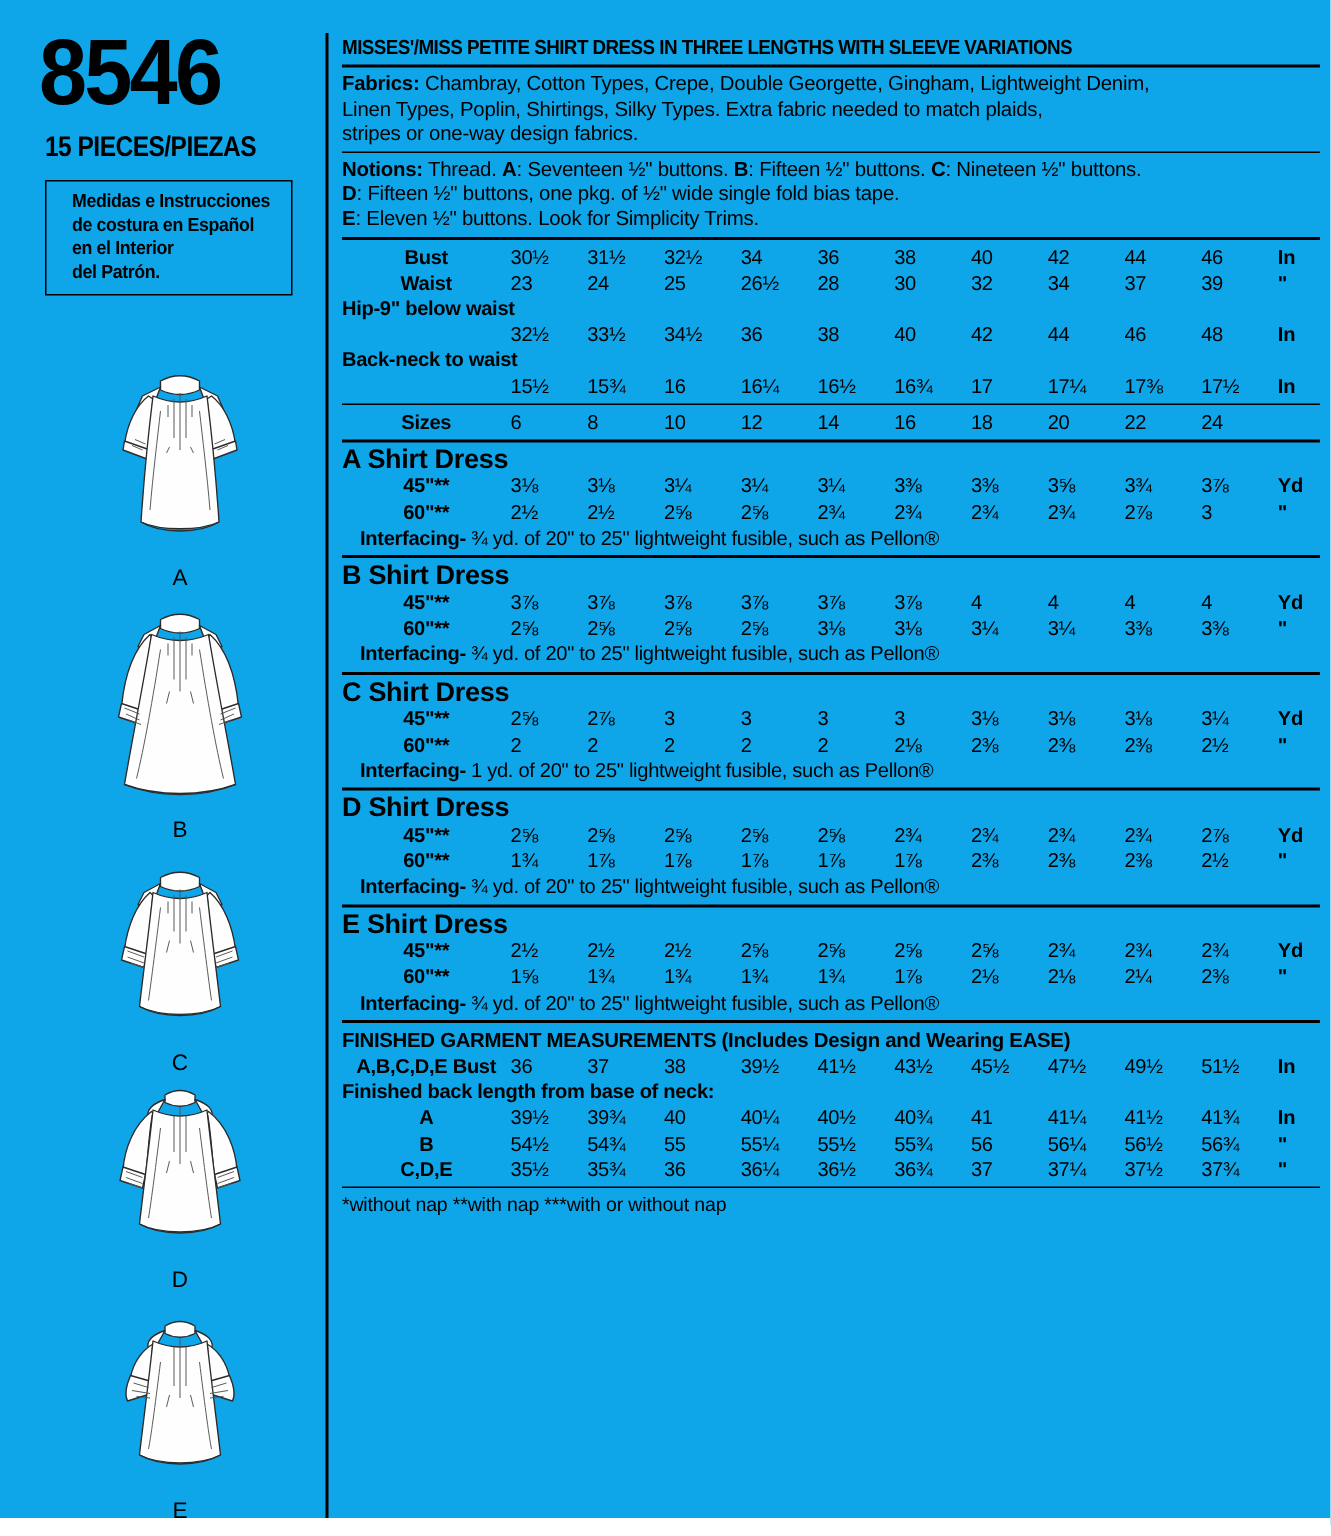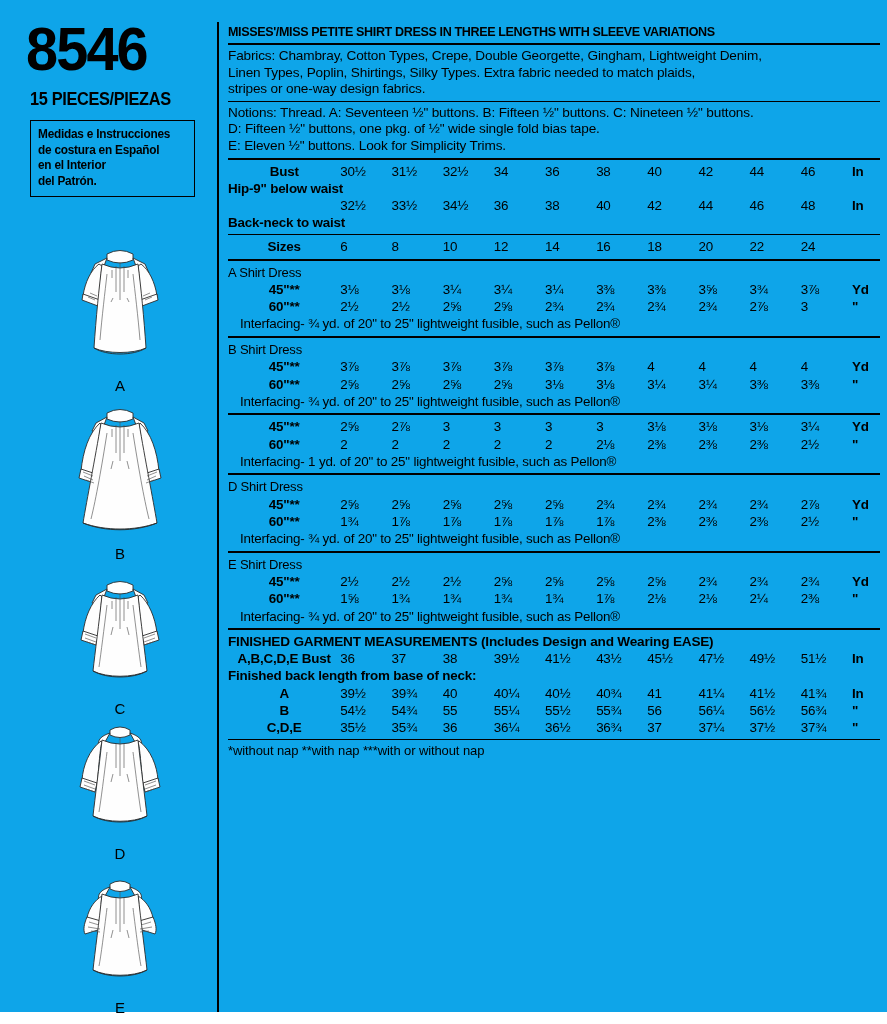--- a/index.html
+++ b/index.html
@@ -58,21 +58,21 @@
     white-space: nowrap;
   }
 
   #spanish-box {
     position: absolute;
     left: 30px;
     top: 120px;
     width: 165px;
     border: 1.5px solid #000;
     box-sizing: border-box;
-    padding: 6px 6px 7px 7px;
+    padding: 6px 6px 7px 17px;
   }
   #spanish-box .line {
     font-size: 12.6px;
     font-weight: bold;
     line-height: 15.5px;
     letter-spacing: -0.25px;
     transform: scaleX(0.94);
     transform-origin: left top;
     white-space: nowrap;
   }
@@ -124,21 +124,21 @@
     transform-origin: left top;
     white-space: nowrap;
     line-height: 16px;
   }
 
   .para {
     font-size: 13.6px;
     line-height: 16.6px;
     letter-spacing: -0.15px;
   }
-  .para b { font-weight: normal; }
+  .para b { font-weight: bold; }
 
   .blk-head {
     font-size: 13.6px;
     font-weight: bold;
     line-height: 17px;
     letter-spacing: -0.2px;
   }
 
   
   table.meas {
@@ -167,31 +167,31 @@
     width: 28px;
     text-align: left;
     font-weight: bold;
   }
   td.widelabel {
     font-weight: bold;
     text-align: left;
   }
 
   .subhead {
-    font-size: 13px;
-    font-weight: normal;
+    font-size: 18px;
+    font-weight: bold;
     line-height: 17.5px;
     letter-spacing: -0.2px;
   }
   .interfacing {
     font-size: 13.4px;
     line-height: 17.5px;
     letter-spacing: -0.2px;
   }
-  .interfacing b { font-weight: normal; padding-left: 12px; }
+  .interfacing b { font-weight: bold; padding-left: 12px; }
 
   .footnote {
     font-size: 13px;
     line-height: 16px;
     letter-spacing: -0.1px;
   }
 </style>
 </head>
 <body>
 
@@ -407,38 +407,66 @@
         <td class="val">34</td>
         <td class="val">36</td>
         <td class="val">38</td>
         <td class="val">40</td>
         <td class="val">42</td>
         <td class="val">44</td>
         <td class="val">46</td>
         <td class="unit">In</td>
       </tr>
       <tr>
+        <td class="rowlabel">Waist</td>
+        <td class="val">23</td>
+        <td class="val">24</td>
+        <td class="val">25</td>
+        <td class="val">26½</td>
+        <td class="val">28</td>
+        <td class="val">30</td>
+        <td class="val">32</td>
+        <td class="val">34</td>
+        <td class="val">37</td>
+        <td class="val">39</td>
+        <td class="unit">"</td>
+      </tr>
+      <tr>
         <td class="widelabel" colspan="12">Hip-9" below waist</td>
       </tr>
       <tr>
         <td class="rowlabel"></td>
         <td class="val">32½</td>
         <td class="val">33½</td>
         <td class="val">34½</td>
         <td class="val">36</td>
         <td class="val">38</td>
         <td class="val">40</td>
         <td class="val">42</td>
         <td class="val">44</td>
         <td class="val">46</td>
         <td class="val">48</td>
         <td class="unit">In</td>
       </tr>
       <tr>
         <td class="widelabel" colspan="12">Back-neck to waist</td>
+      </tr>
+      <tr>
+        <td class="rowlabel"></td>
+        <td class="val">15½</td>
+        <td class="val">15¾</td>
+        <td class="val">16</td>
+        <td class="val">16¼</td>
+        <td class="val">16½</td>
+        <td class="val">16¾</td>
+        <td class="val">17</td>
+        <td class="val">17¼</td>
+        <td class="val">17⅜</td>
+        <td class="val">17½</td>
+        <td class="unit">In</td>
       </tr>
     </tbody>
       </table>
     <div class="hr-thin"></div>
     <table class="meas">
       <tbody>
           <tr>
         <td class="rowlabel">Sizes</td>
         <td class="val">6</td>
         <td class="val">8</td>
@@ -526,20 +554,21 @@
           <td class="val">3⅜</td>
           <td class="unit">"</td>
         </tr>
       </tbody>
         </table>
       <div class="interfacing"><b>Interfacing-</b><span> ¾ yd. of 20" to 25" lightweight fusible, such as Pellon®</span></div>
     </div>
     <div class="hr-thick"></div>
 
     <div>
+      <div class="subhead">C Shirt Dress</div>
       <table class="meas">
         <tbody>
             <tr>
           <td class="rowlabel">45"**</td>
           <td class="val">2⅝</td>
           <td class="val">2⅞</td>
           <td class="val">3</td>
           <td class="val">3</td>
           <td class="val">3</td>
           <td class="val">3</td>

